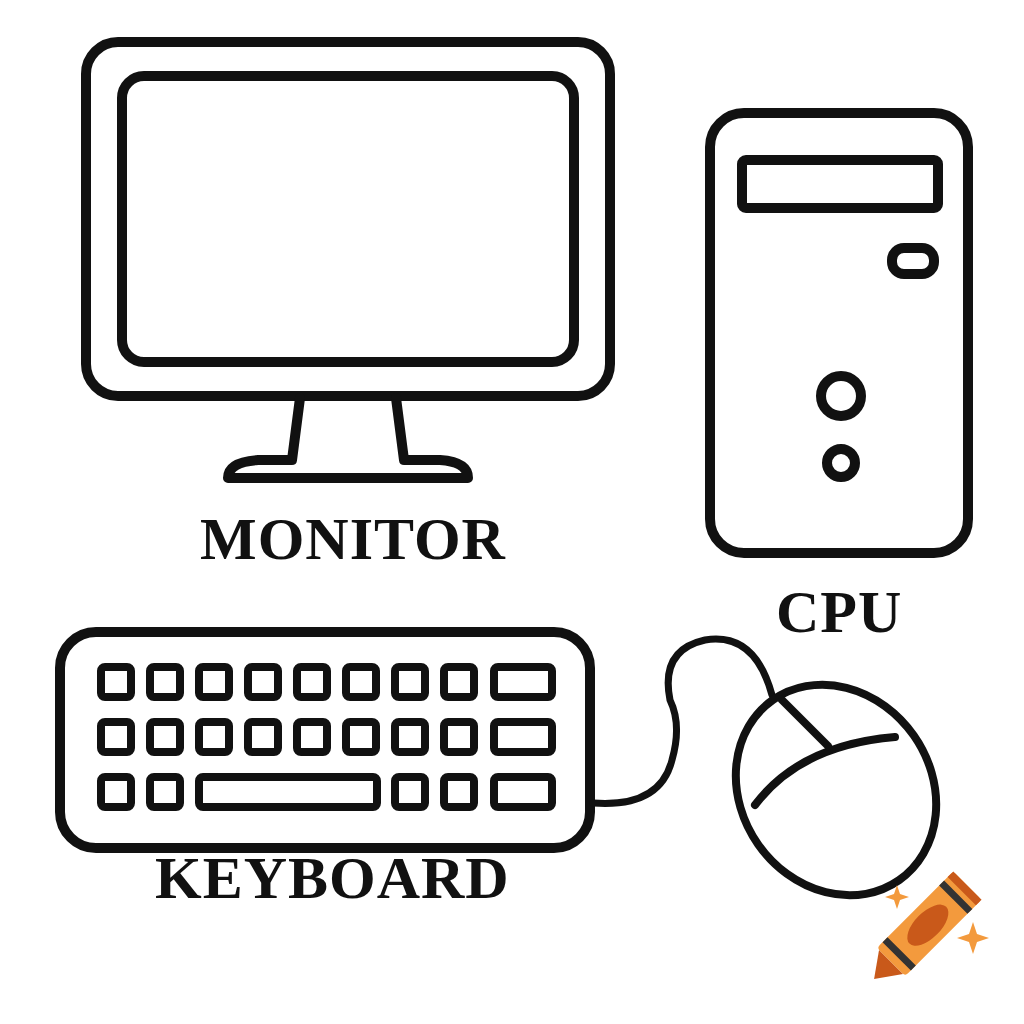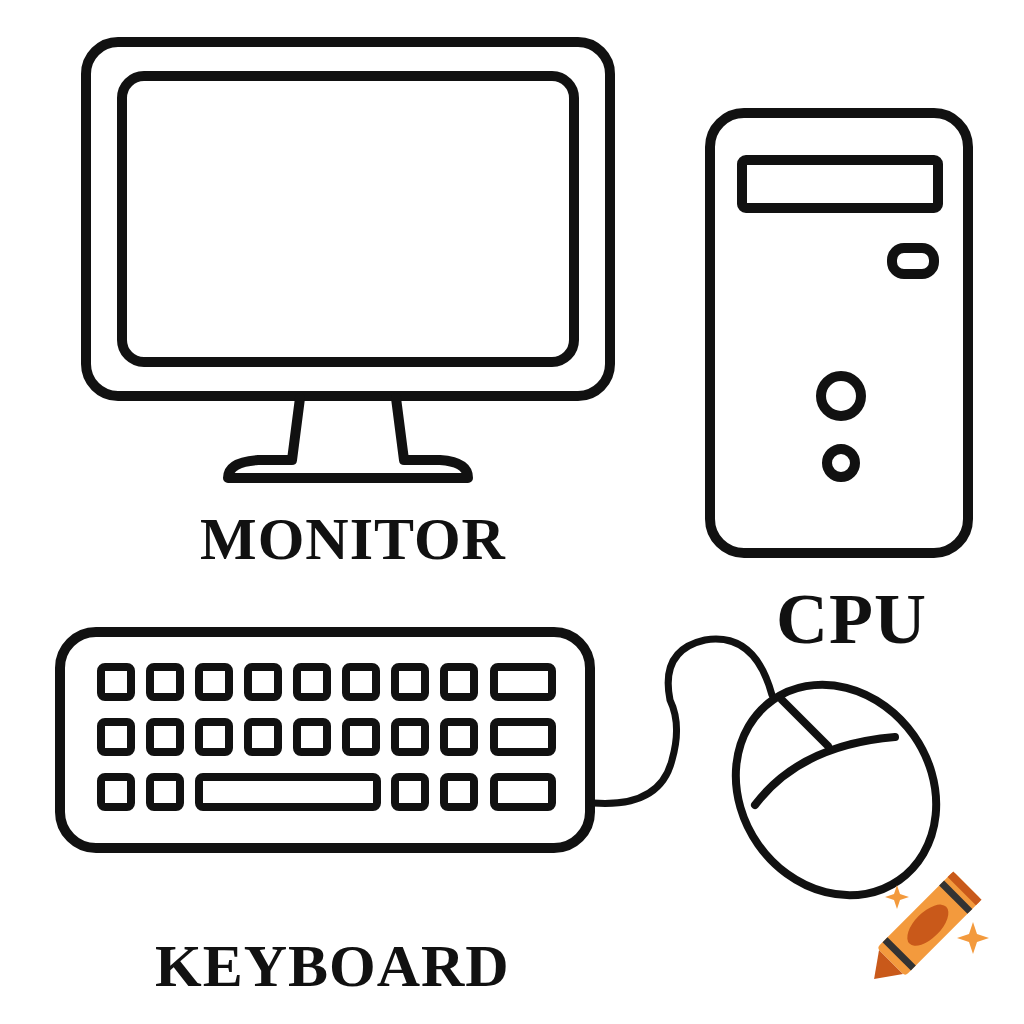--- a/index.html
+++ b/index.html
@@ -76,15 +76,15 @@
       <rect x="40" y="-20" width="7" height="40" fill="#333"></rect>
       <rect x="52" y="-20" width="8" height="40" fill="#C9591A"></rect>
       <ellipse cx="4" cy="0" rx="26" ry="13" fill="#C9591A"></ellipse>
     </g>
     <path d="M894 894 l3 -9 l3 9 l9 3 l-9 3 l-3 9 l-3 -9 l-9 -3 z" fill="#F39A3D"></path>
     <path d="M969 934 l4 -12 l4 12 l12 4 l-12 4 l-4 12 l-4 -12 l-12 -4 z" fill="#F39A3D"></path>
   </g>
 </svg>
 
 <div class="lbl" style="left:200px; top:505px; font-size:60px;">MONITOR</div>
-<div class="lbl" style="left:776px; top:578px; font-size:72px;">CPU</div>
-<div class="lbl" style="left:155px; top:932px; font-size:60px;">KEYBOARD</div>
+<div class="lbl" style="left:776px; top:578px; font-size:60px;">CPU</div>
+<div class="lbl" style="left:155px; top:844px; font-size:60px;">KEYBOARD</div>
 <div class="lbl" style="left:728px; top:904px; font-size:60px; z-index:-1;">MOUSE</div>
 
 </body></html>

